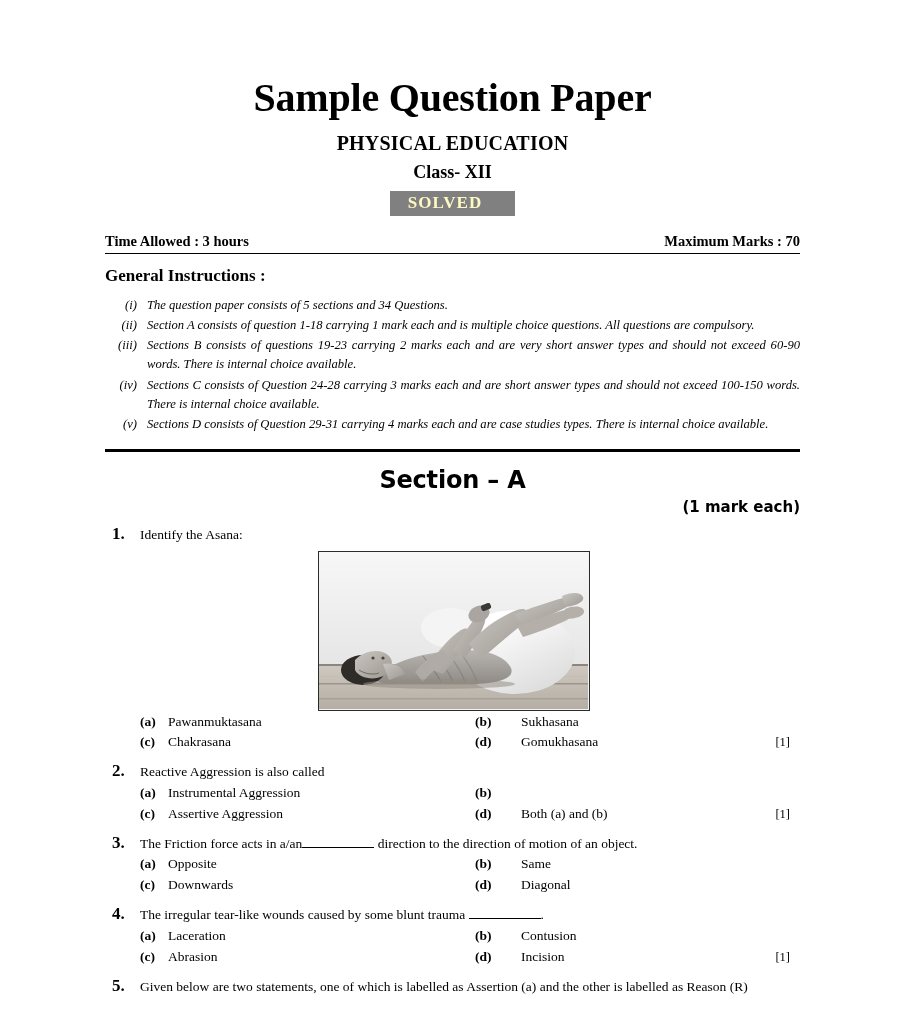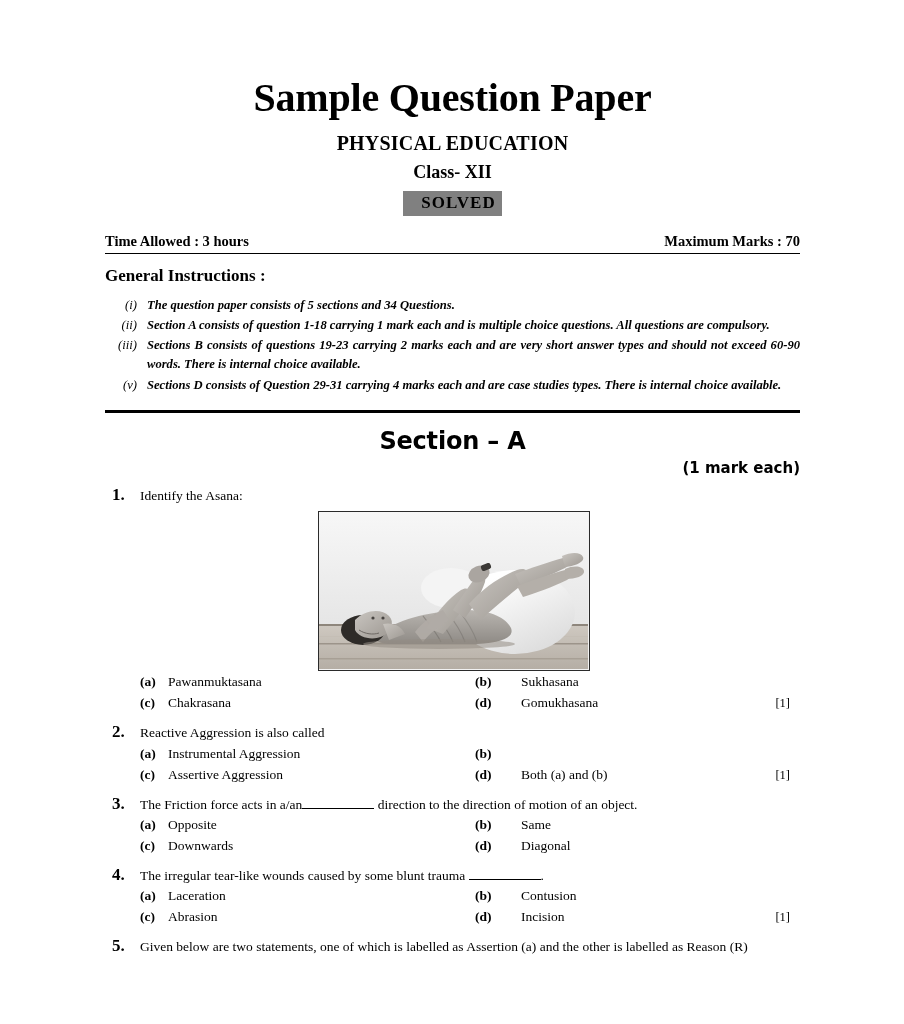--- a/index.html
+++ b/index.html
@@ -50,25 +50,25 @@
     font-size: 18px;
     line-height: 1.0;
     padding-top: 10px;
   }
   .solved-wrap {
     padding-top: 10px;
   }
   .solved-badge {
     display: inline-block;
     background: #808080;
-    color: #000000;
+    color: #fef9c3;
     font-weight: bold;
     font-size: 17px;
     letter-spacing: 1px;
-    padding: 2px 6px 3px 18px;
+    padding: 2px 33px 3px 18px;
   }
 
   
   .meta-row {
     margin-top: 17px;
     display: flex;
     justify-content: space-between;
     align-items: baseline;
     font-weight: bold;
     font-size: 14.5px;
@@ -104,21 +104,20 @@
   .ins-num {
     width: 42px;
     flex: 0 0 42px;
     text-align: right;
     padding-right: 10px;
     box-sizing: border-box;
   }
   .ins-text {
     flex: 1;
     text-align: justify;
-    font-weight: bold;
   }
 
   .section-gap { height: 14px; }
 
   
   .section-head {
     text-align: center;
     font-family: "DejaVu Sans", "Liberation Sans", sans-serif;
     font-weight: bold;
     font-size: 24px;
@@ -236,20 +235,24 @@
         <span class="ins-num">(i)</span>
         <span class="ins-text">The question paper consists of 5 sections and 34 Questions.</span>
       </div>
       <div class="ins-item">
         <span class="ins-num">(ii)</span>
         <span class="ins-text">Section A consists of question 1-18 carrying 1 mark each and is multiple choice questions. All questions are compulsory.</span>
       </div>
       <div class="ins-item">
         <span class="ins-num">(iii)</span>
         <span class="ins-text">Sections B consists of questions 19-23 carrying 2 marks each and are very short answer types and should not exceed 60-90 words. There is internal choice available.</span>
+      </div>
+      <div class="ins-item">
+        <span class="ins-num">(iv)</span>
+        <span class="ins-text">Sections C consists of Question 24-28 carrying 3 marks each and are short answer types and should not exceed 100-150 words. There is internal choice available.</span>
       </div>
       <div class="ins-item">
         <span class="ins-num">(v)</span>
         <span class="ins-text">Sections D consists of Question 29-31 carrying 4 marks each and are case studies types. There is internal choice available.</span>
       </div>
     </div>
 
     <div class="section-gap"></div>
     <hr class="rule-thick">
 

